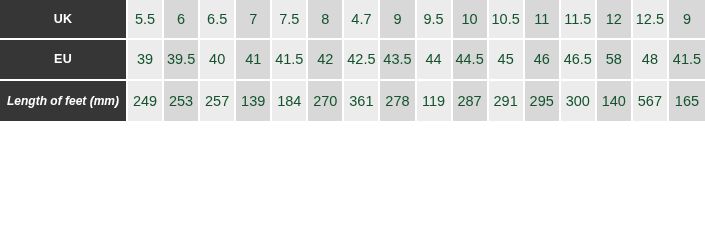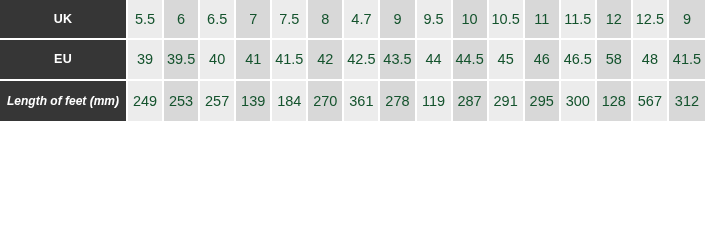--- a/index.html
+++ b/index.html
@@ -122,18 +122,18 @@
         <td class="cell even">139</td>
         <td class="cell odd">184</td>
         <td class="cell even">270</td>
         <td class="cell odd">361</td>
         <td class="cell even">278</td>
         <td class="cell odd">119</td>
         <td class="cell even">287</td>
         <td class="cell odd">291</td>
         <td class="cell even">295</td>
         <td class="cell odd">300</td>
-        <td class="cell even">128</td>
+        <td class="cell even">140</td>
         <td class="cell odd">567</td>
-        <td class="cell even">312</td>
+        <td class="cell even">165</td>
       </tr>
     </tbody>
 </table>
 
 </body></html>

